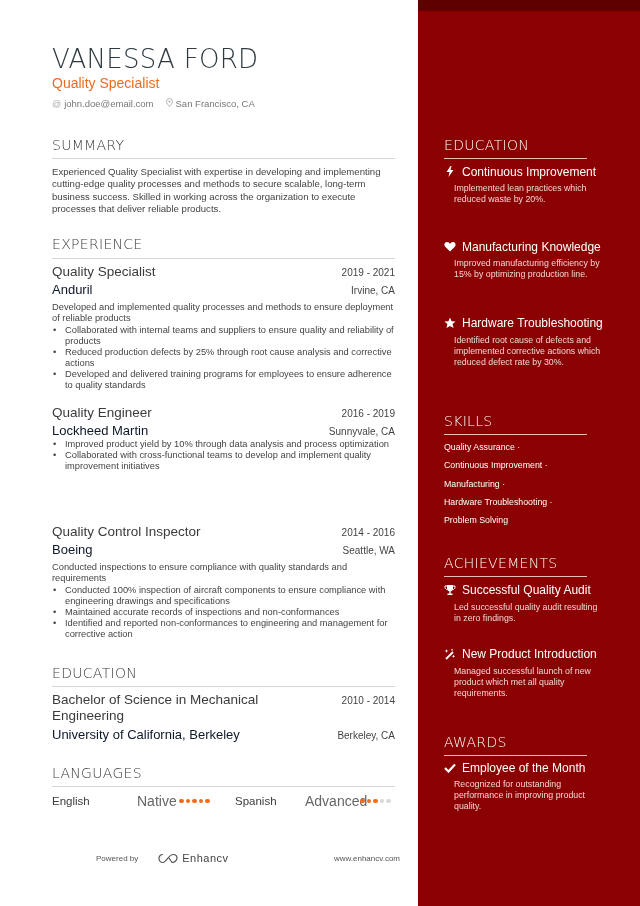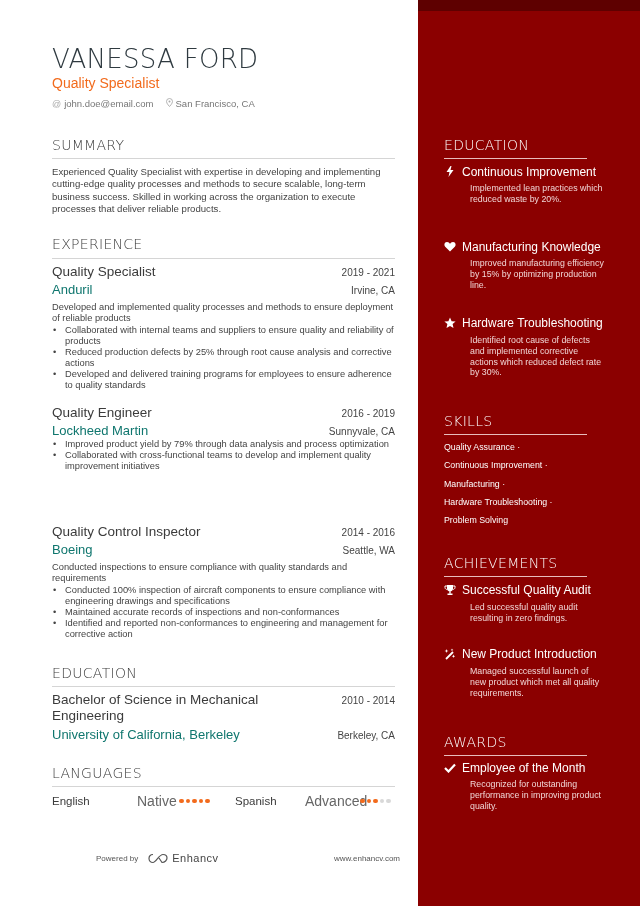--- a/index.html
+++ b/index.html
@@ -16,49 +16,49 @@
 
   .sec-title { position: absolute; left: 52px; font-size: 14px; color: #3b3b3b; letter-spacing: 0.3px; font-family: "DejaVu Sans", sans-serif; font-weight: 300; }
   .sec-rule { position: absolute; left: 52px; width: 343px; height: 1px; background: #d5d5d5; }
 
   .summary { position: absolute; left: 52px; top: 166px; width: 345px; font-size: 9.6px; line-height: 12.4px; color: #444; }
 
   .job { position: absolute; left: 52px; width: 343px; }
   .job .row { display: flex; justify-content: space-between; align-items: baseline; }
   .job .title { font-size: 13.5px; color: #3b3b3b; }
   .job .date { font-size: 10px; color: #444; }
-  .job .company { font-size: 13px; color: #0f766e; }
+  .job .company { font-size: 13px; color: #0f172a; }
   .job .loc { font-size: 10px; color: #444; }
   .job .desc { font-size: 9.3px; line-height: 11px; color: #444; margin-top: 5px; }
   .job ul { list-style: none; margin-top: 1px; }
   .job li { font-size: 9.3px; line-height: 11px; color: #444; position: relative; padding-left: 13px; }
   .job li::before { content: "•"; position: absolute; left: 1px; top: 0; }
 
   .langs { position: absolute; left: 52px; top: 793px; width: 343px; display: flex; font-size: 11.5px; }
   .lang { display: flex; align-items: center; }
   .lang .lname { color: #3b3b3b; }
   .lang .level { font-size: 14px; color: #666; }
   .dots { display: flex; gap: 2px; }
   .dot { width: 4.5px; height: 4.5px; border-radius: 50%; background: #f26b1d; }
   .dot.off { background: #d8d8d8; }
 
   .footer { position: absolute; left: 52px; top: 852px; width: 348px; display: flex; justify-content: space-between; align-items: center; font-size: 8px; color: #555; }
-  .footer .brand { display: flex; align-items: center; gap: 10px; padding-left: 44px; }
+  .footer .brand { display: flex; align-items: center; gap: 20px; padding-left: 44px; }
   .footer .logo { display: flex; align-items: center; gap: 4px; font-size: 11px; color: #444; letter-spacing: 0.5px; }
 
   
   .right { position: absolute; left: 418px; top: 0; width: 222px; height: 906px; background: #8b0000; }
   .right .topbar { position: absolute; left: 0; top: 0; width: 222px; height: 11px; background: #5e0000; }
   .r-title { position: absolute; left: 26px; font-size: 14px; color: #ffffff; letter-spacing: 0.3px; font-family: "DejaVu Sans", sans-serif; font-weight: 300; }
   .r-rule { position: absolute; left: 26px; width: 143px; height: 1px; background: #e8bcbc; }
   .r-item { position: absolute; left: 26px; width: 160px; }
   .r-item .ihead { display: flex; gap: 6px; }
   .r-item .ico { width: 12px; color: #fff; font-size: 11px; line-height: 14px; text-align: center; }
   .r-item .ititle { font-size: 12px; line-height: 13.5px; color: #fff; }
-  .r-item .idesc { margin-left: 26px; margin-top: 3px; font-size: 8.8px; line-height: 10.8px; color: #f1d6d6; }
+  .r-item .idesc { margin-left: 10px; margin-top: 3px; font-size: 8.8px; line-height: 10.8px; color: #f1d6d6; }
   .skills { position: absolute; left: 26px; top: 442px; font-size: 8.8px; color: #fff; }
   .skills div { height: 18.3px; }
 </style>
 </head>
 <body>
 
 <div class="left">
   <div class="name">VANESSA FORD</div>
   <div class="role">Quality Specialist</div>
   <div class="contact">
@@ -104,21 +104,21 @@
   <div class="job" style="top:405px">
     <div class="row">
       <span class="title">Quality Engineer</span>
       <span class="date">2016 - 2019</span>
     </div>
     <div class="row" style="margin-top:3px">
       <span class="company">Lockheed Martin</span>
       <span class="loc">Sunnyvale, CA</span>
     </div>
     <ul>
-      <li>Improved product yield by 79% through data analysis and process optimization</li>
+      <li>Improved product yield by 10% through data analysis and process optimization</li>
       <li>Collaborated with cross-functional teams to develop and implement quality improvement initiatives</li>
     </ul>
   </div>
 
   <div class="job" style="top:524px">
     <div class="row">
       <span class="title">Quality Control Inspector</span>
       <span class="date">2014 - 2016</span>
     </div>
     <div class="row" style="margin-top:3px">

